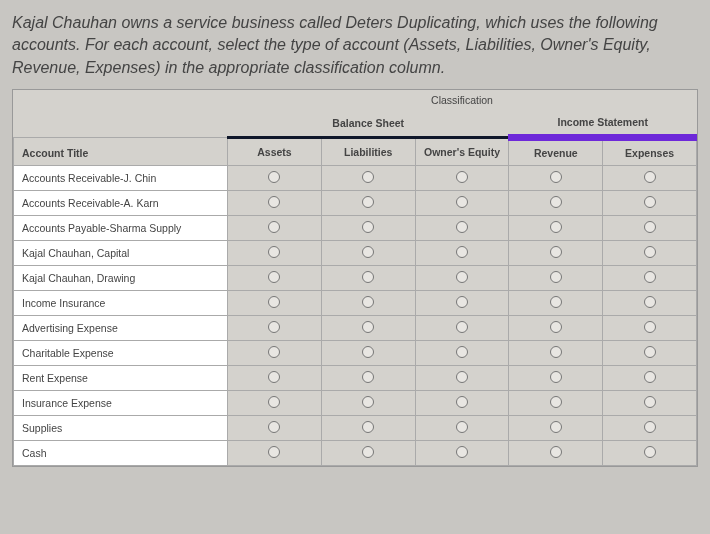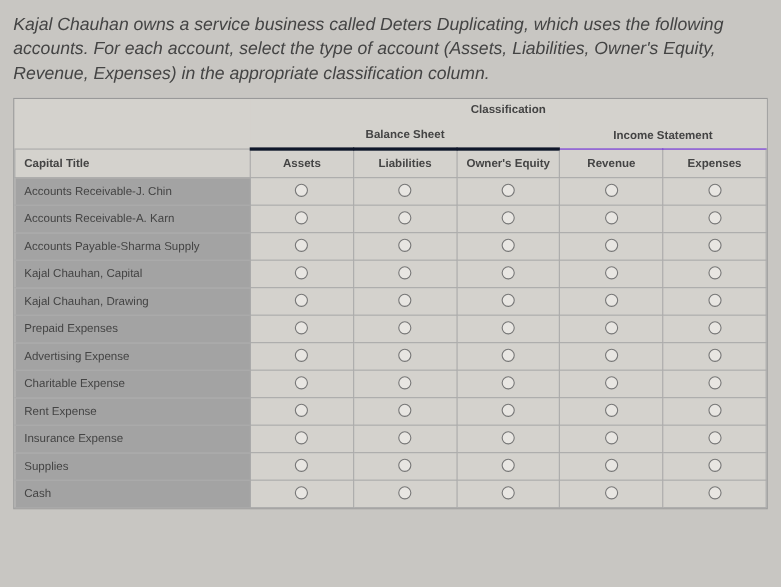--- a/index.html
+++ b/index.html
@@ -37,21 +37,21 @@
       font-weight: bold;
       background: #d4d2cd;
       text-align: center;
     }
     th.account-header {
       text-align: left;
       vertical-align: bottom;
     }
     .super-header th {
       border: none;
-      font-weight: bold;
+      font-weight: normal;
       padding: 4px;
     }
     .group-header th {
       border-top: none;
       border-left: none;
       border-right: none;
     }
     td.radio-cell {
       text-align: center;
       vertical-align: middle;
@@ -61,42 +61,42 @@
       display: inline-block;
       width: 12px;
       height: 12px;
       border: 1.5px solid #777;
       border-radius: 50%;
       background: #e8e6e2;
     }
     .col-title { width: 210px; }
     .col-class { width: 92px; }
     tr.data-row td:first-child {
-      background: #a3a3a3;
+      background: #ffffff;
     }
   </style>
 </head>
 <body>
 
 <p class="instructions">Kajal Chauhan owns a service business called Deters Duplicating, which uses the following accounts. For each account, select the type of account (Assets, Liabilities, Owner's Equity, Revenue, Expenses) in the appropriate classification column.</p>
 
 <div class="table-container">
   <table>
     <thead>
       <tr class="super-header">
         <th class="col-title"></th>
         <th colspan="5">Classification</th>
       </tr>
       <tr class="group-header">
         <th class="col-title"></th>
         <th colspan="3" style="border-bottom:3px solid #0f172a;">Balance Sheet</th>
-        <th colspan="2" style="border-bottom:1px solid #6d28d9;margin-top:48px;">Income Statement</th>
+        <th colspan="2" style="border-bottom:7px solid #6d28d9;margin-top:48px;">Income Statement</th>
       </tr>
       <tr>
-        <th class="account-header col-title">Capital Title</th>
+        <th class="account-header col-title">Account Title</th>
         <th class="col-class">Assets</th>
         <th class="col-class">Liabilities</th>
         <th class="col-class">Owner's Equity</th>
         <th class="col-class">Revenue</th>
         <th class="col-class">Expenses</th>
       </tr>
     </thead>
     <tbody id="table-body">
     <tr class="data-row">
           <td>Accounts Receivable-J. Chin</td>
@@ -132,21 +132,21 @@
         </tr>
         <tr class="data-row">
           <td>Kajal Chauhan, Drawing</td>
           <td class="radio-cell"><span class="radio-btn"></span></td>
           <td class="radio-cell"><span class="radio-btn"></span></td>
           <td class="radio-cell"><span class="radio-btn"></span></td>
           <td class="radio-cell"><span class="radio-btn"></span></td>
           <td class="radio-cell"><span class="radio-btn"></span></td>
         </tr>
         <tr class="data-row">
-          <td>Prepaid Expenses</td>
+          <td>Income Insurance</td>
           <td class="radio-cell"><span class="radio-btn"></span></td>
           <td class="radio-cell"><span class="radio-btn"></span></td>
           <td class="radio-cell"><span class="radio-btn"></span></td>
           <td class="radio-cell"><span class="radio-btn"></span></td>
           <td class="radio-cell"><span class="radio-btn"></span></td>
         </tr>
         <tr class="data-row">
           <td>Advertising Expense</td>
           <td class="radio-cell"><span class="radio-btn"></span></td>
           <td class="radio-cell"><span class="radio-btn"></span></td>

